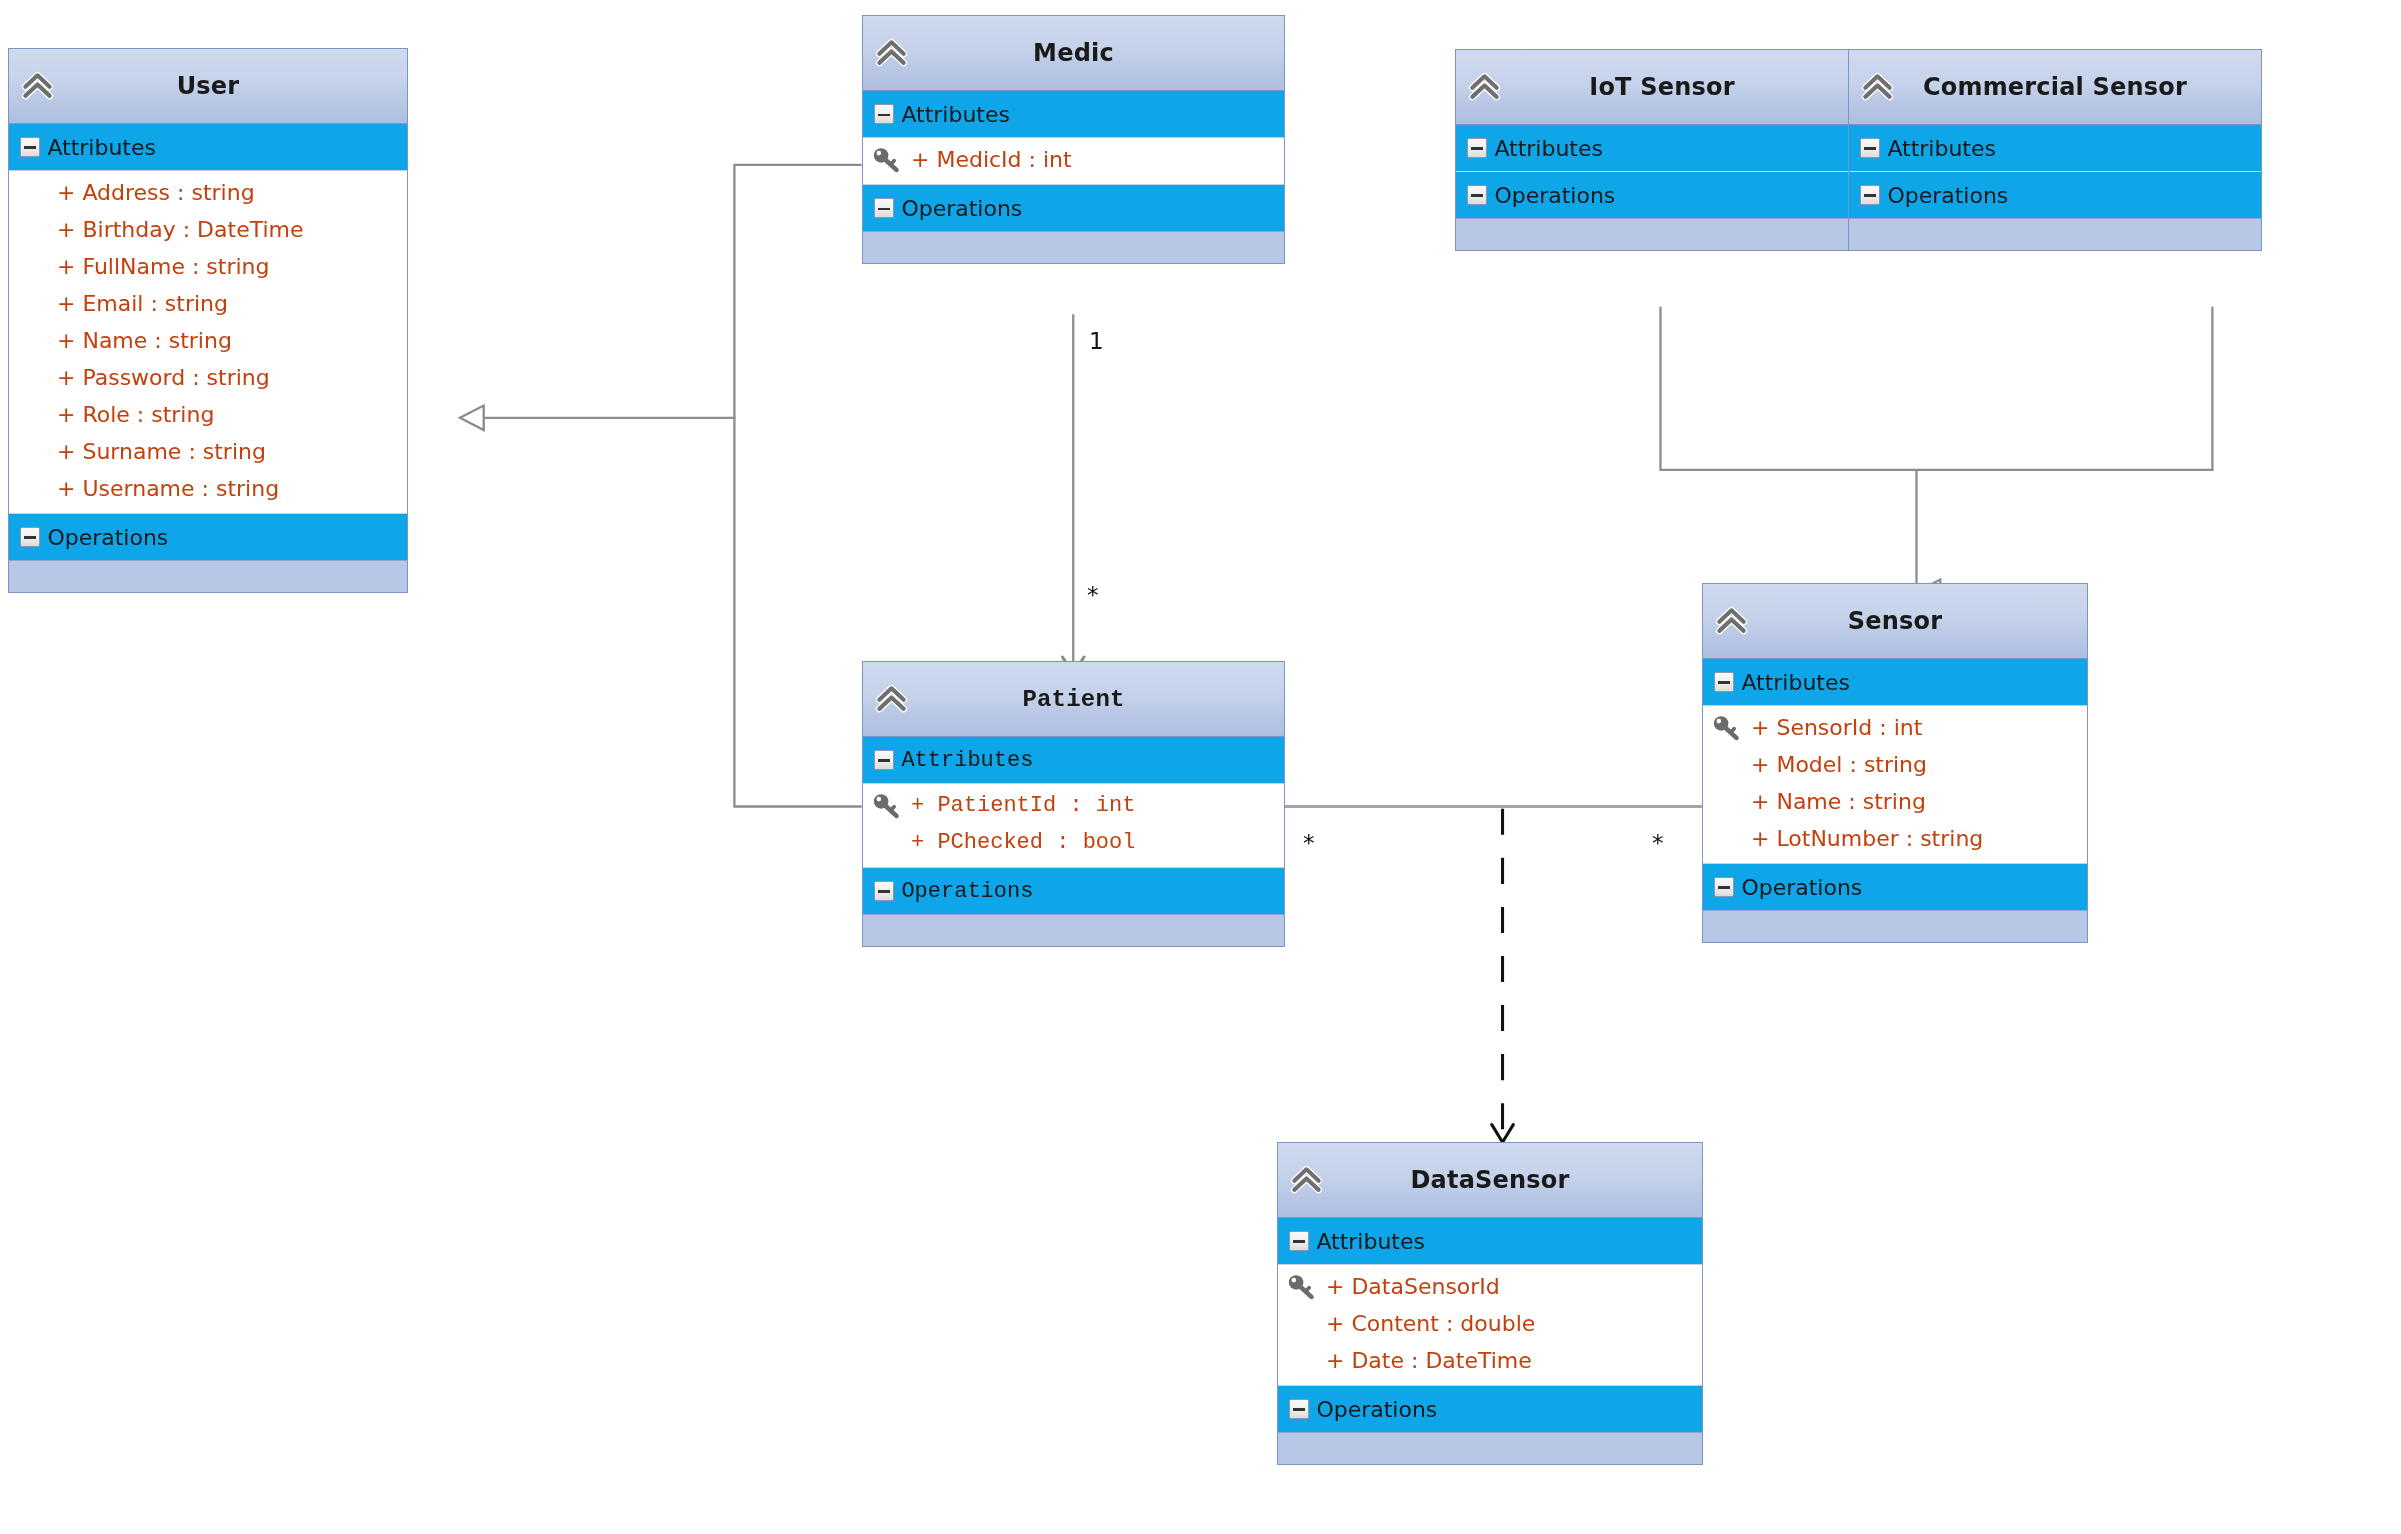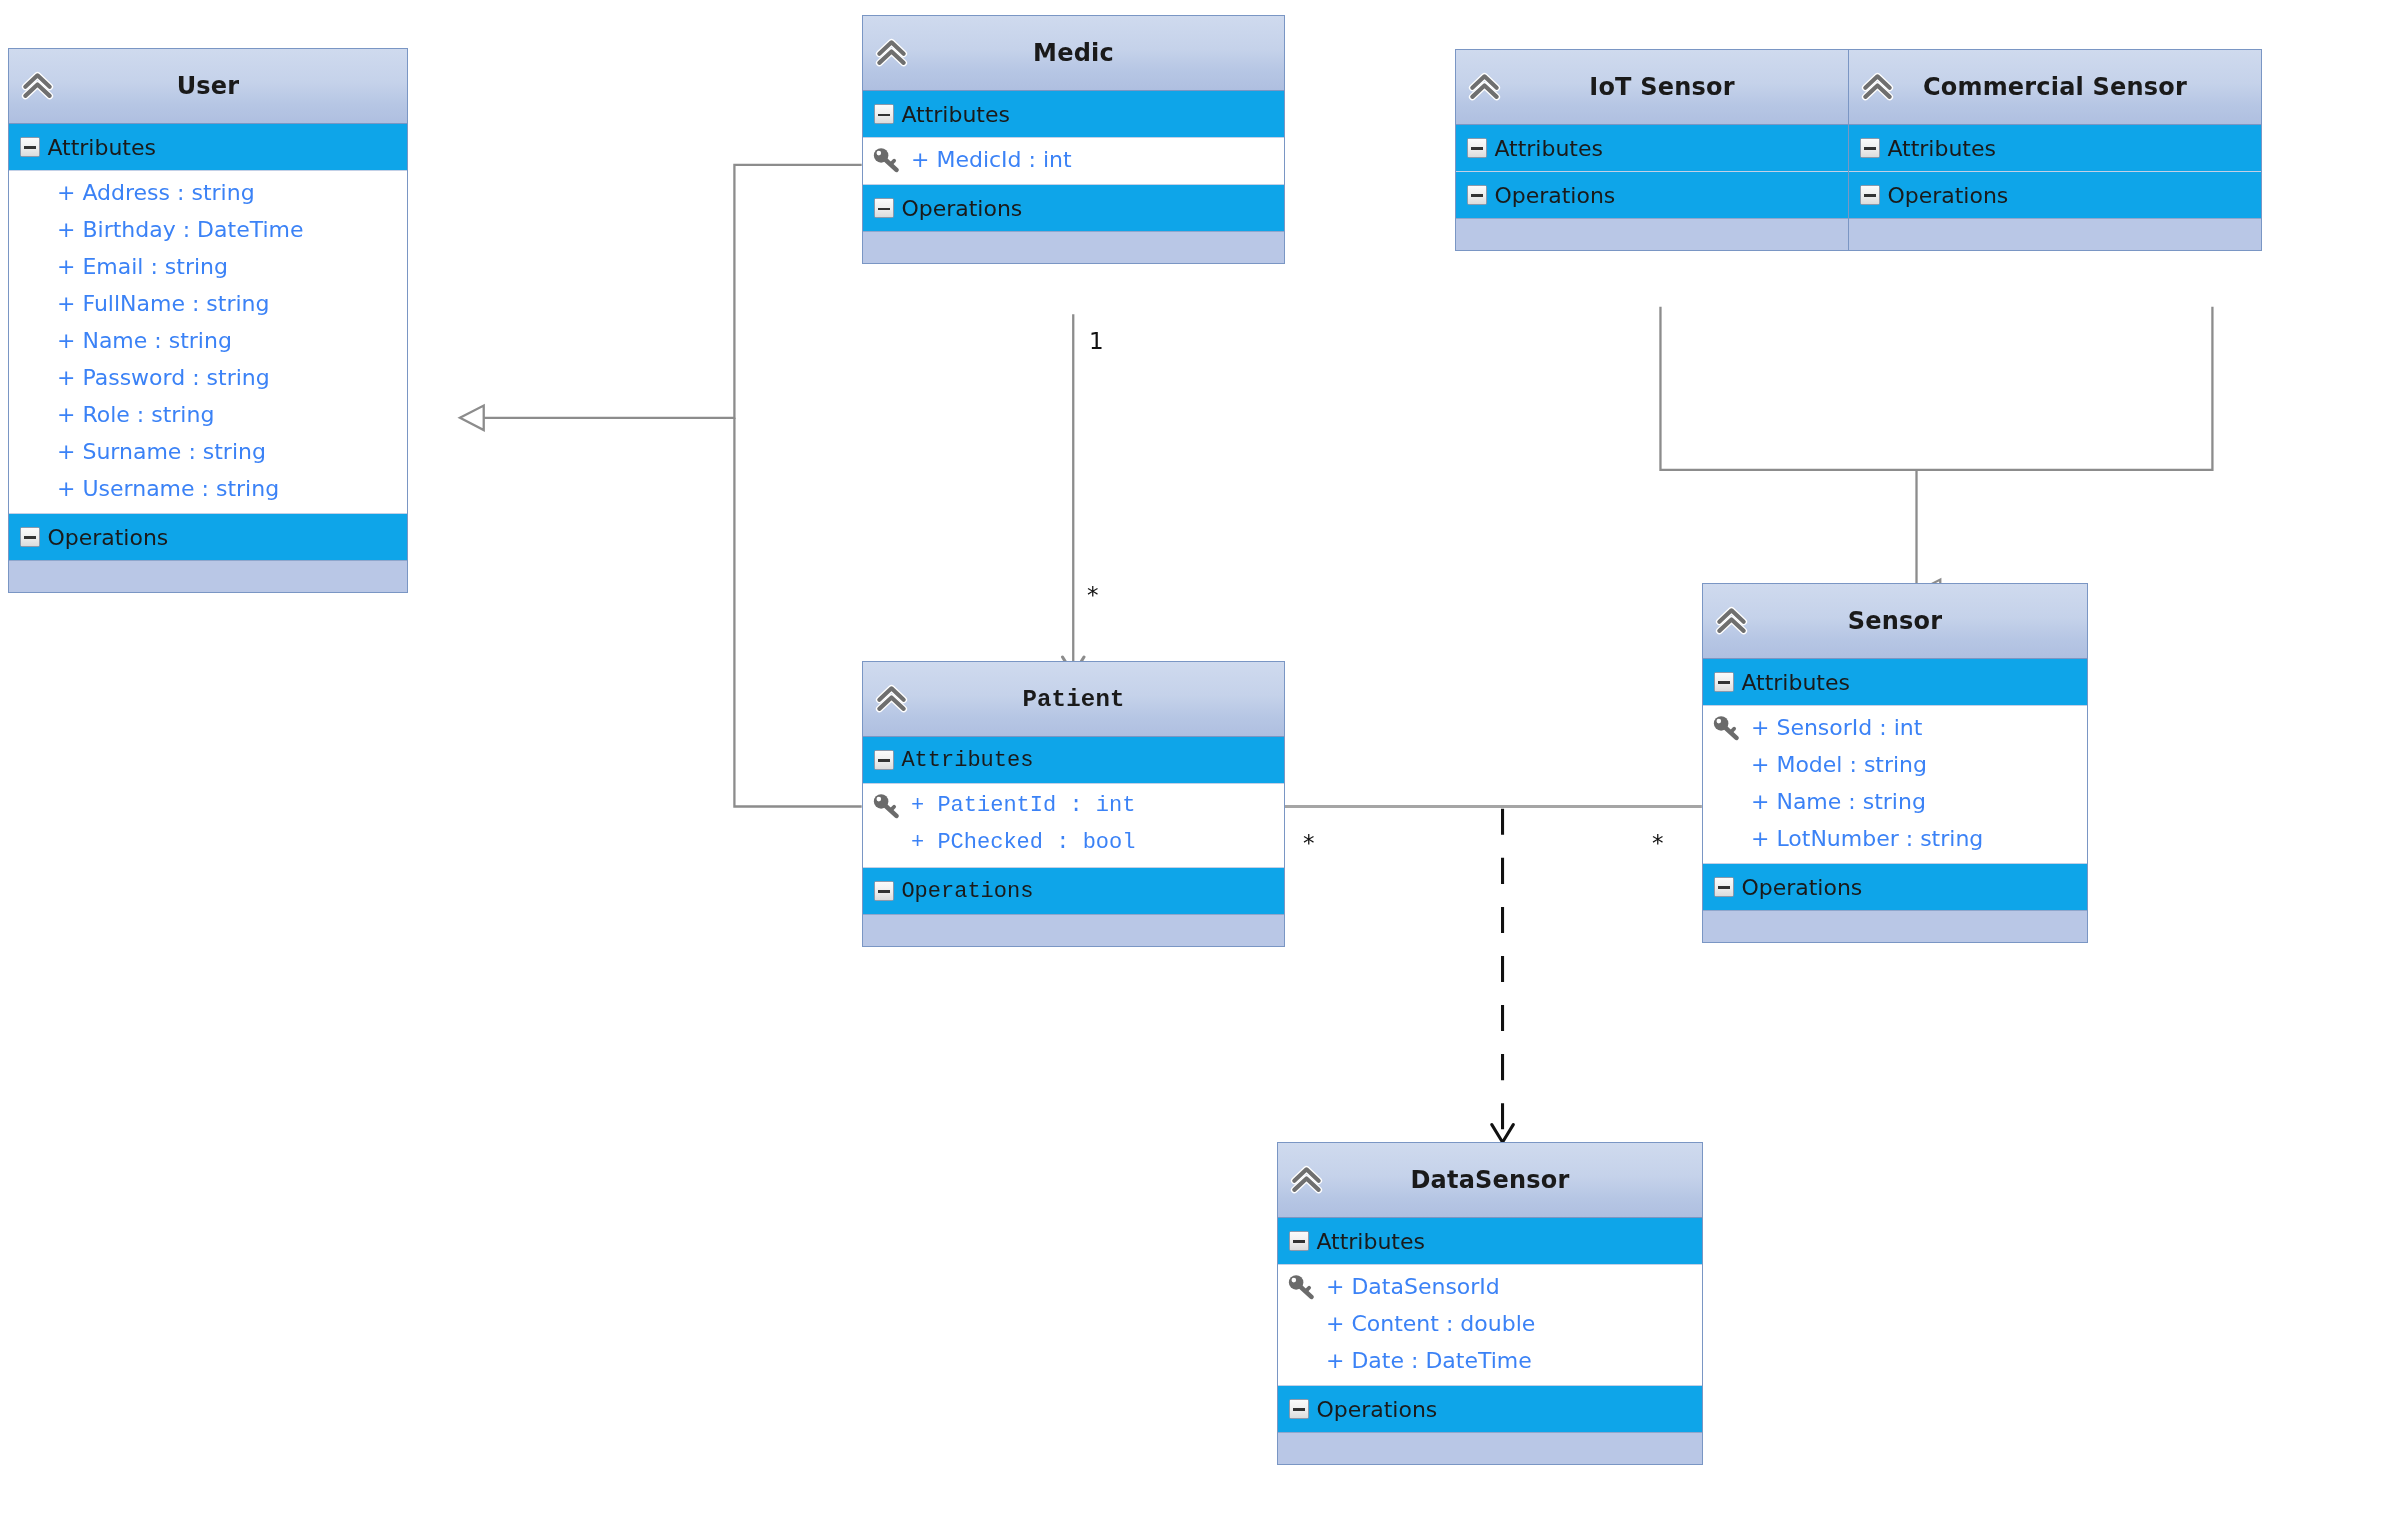--- a/index.html
+++ b/index.html
@@ -91,21 +91,21 @@
     background:#ffffff;
     padding:3.1px 0 6.1px 0;
     border-bottom:0.8px solid #c3d0e6;
   }
   .member-row{
     position:relative;
     height:37px;
     display:flex;
     align-items:center;
     font-size:22px;
-    color:#3b82f6;
+    color:#c2410c;
     padding-left:48px;
     white-space:nowrap;
   }
   .key-icon{
     position:absolute;
     left:7.7px;
     top:50%;
     transform:translateY(-50%);
     width:34px;height:26px;
   }
@@ -192,22 +192,22 @@
       </span>
       <span class="uml-title">User</span>
     </div>
     <div class="uml-compartment-label">
       <span class="minus-box"></span>
       <span>Attributes</span>
     </div>
     <div class="uml-members">
       <div class="member-row">+ Address : string</div>
       <div class="member-row">+ Birthday : DateTime</div>
+      <div class="member-row">+ FullName : string</div>
       <div class="member-row">+ Email : string</div>
-      <div class="member-row">+ FullName : string</div>
       <div class="member-row">+ Name : string</div>
       <div class="member-row">+ Password : string</div>
       <div class="member-row">+ Role : string</div>
       <div class="member-row">+ Surname : string</div>
       <div class="member-row">+ Username : string</div>
     </div>
     <div class="uml-compartment-label no-border">
       <span class="minus-box"></span>
       <span>Operations</span>
     </div>

